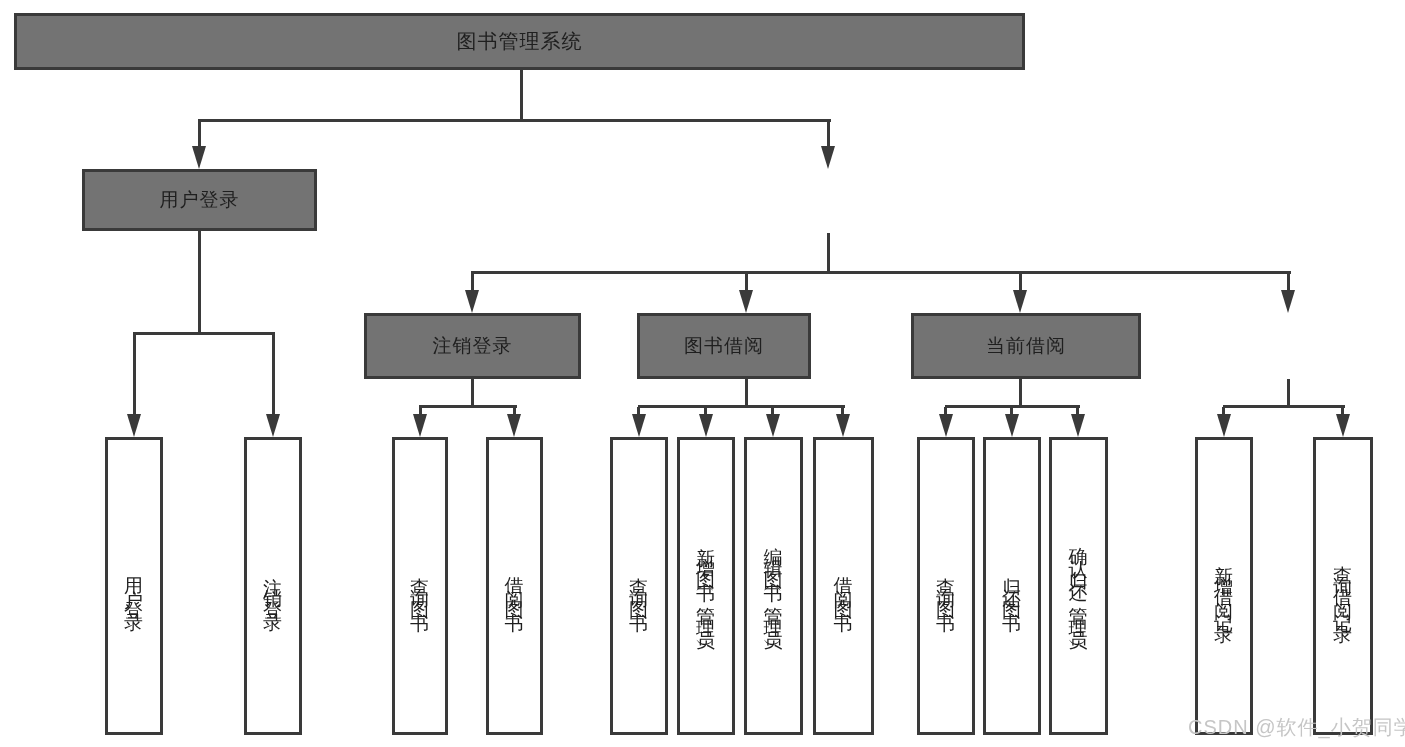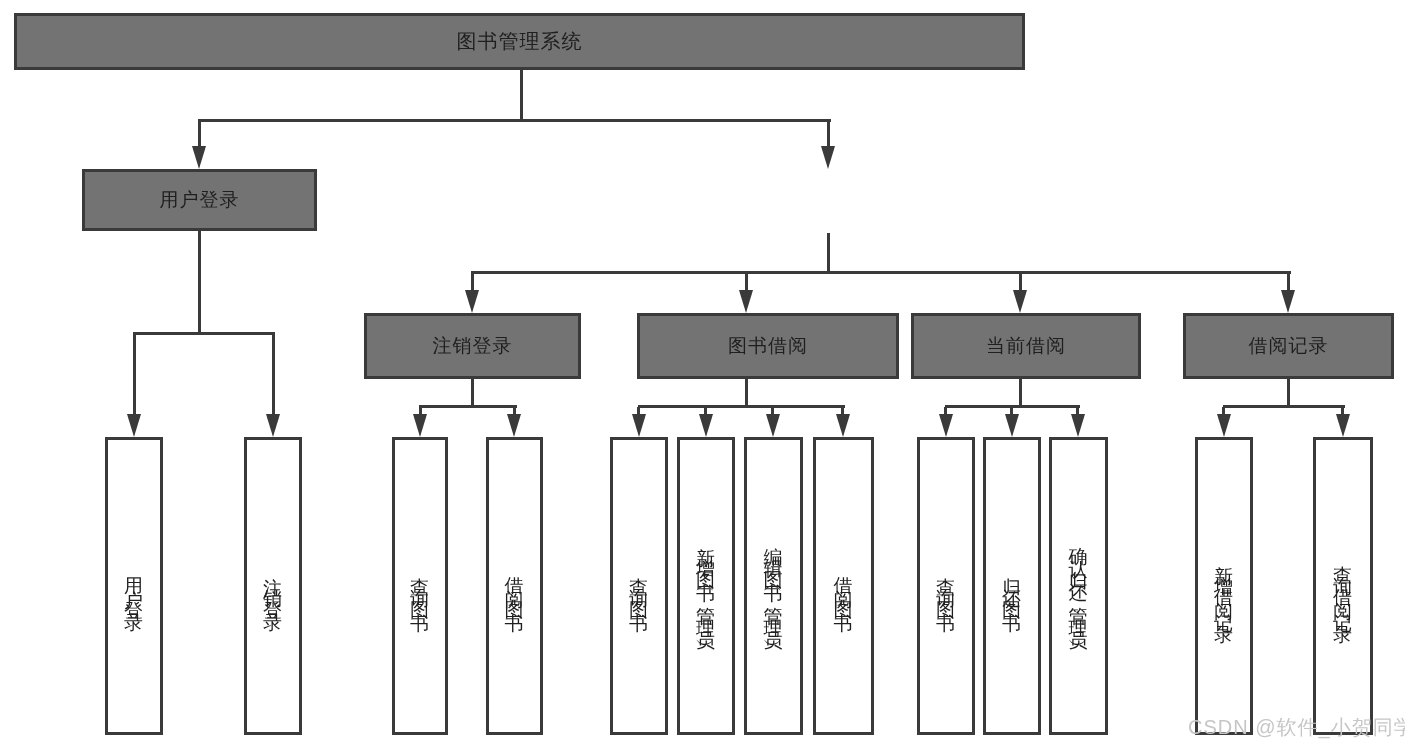--- a/index.html
+++ b/index.html
@@ -65,25 +65,24 @@
 
 <div class="diagram">
 
   <div class="box root" style="left:14px;top:13px;width:1011px;height:57px">图书管理系统</div>
 
   <div class="box" style="left:82px;top:169px;width:235px;height:62px">用户登录</div>
 
 
   <div class="box" style="left:364px;top:313px;width:217px;height:66px">注销登录</div>
 
-  <div class="box" style="left:637px;top:313px;width:262px;height:66px">图书借阅</div>
+  <div class="box" style="left:637px;top:313px;width:174px;height:66px">图书借阅</div>
 
   <div class="box" style="left:911px;top:313px;width:230px;height:66px">当前借阅</div>
 
-  <div class="box" style="left:1183px;top:313px;width:211px;height:66px">借阅记录</div>
 
   <div class="leaf" style="left:105px;top:437px;width:58px;height:298px">
     <span>用户登录</span>
   </div>
   <div class="leaf" style="left:244px;top:437px;width:58px;height:298px">
     <span>注销登录</span>
   </div>
 
   <div class="leaf" style="left:392px;top:437px;width:56px;height:298px">
     <span>查询图书</span>

